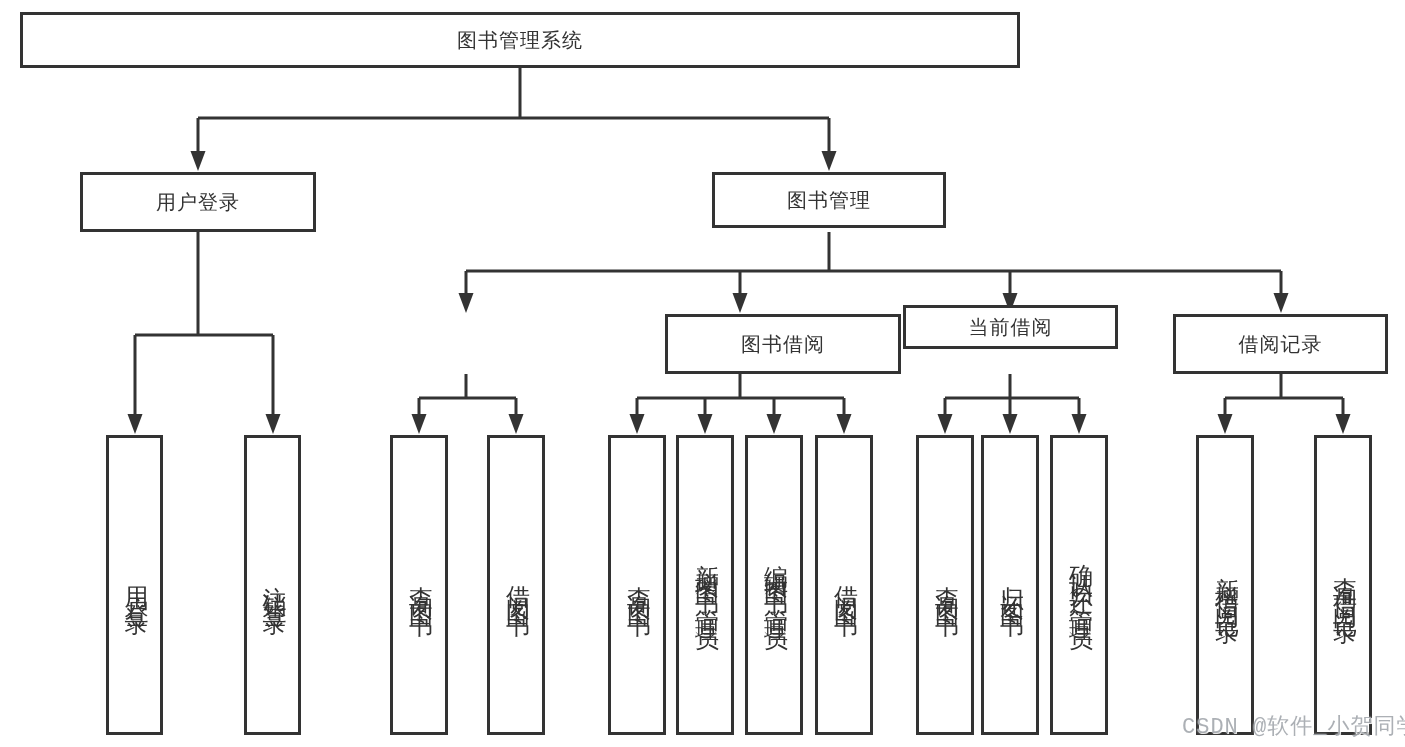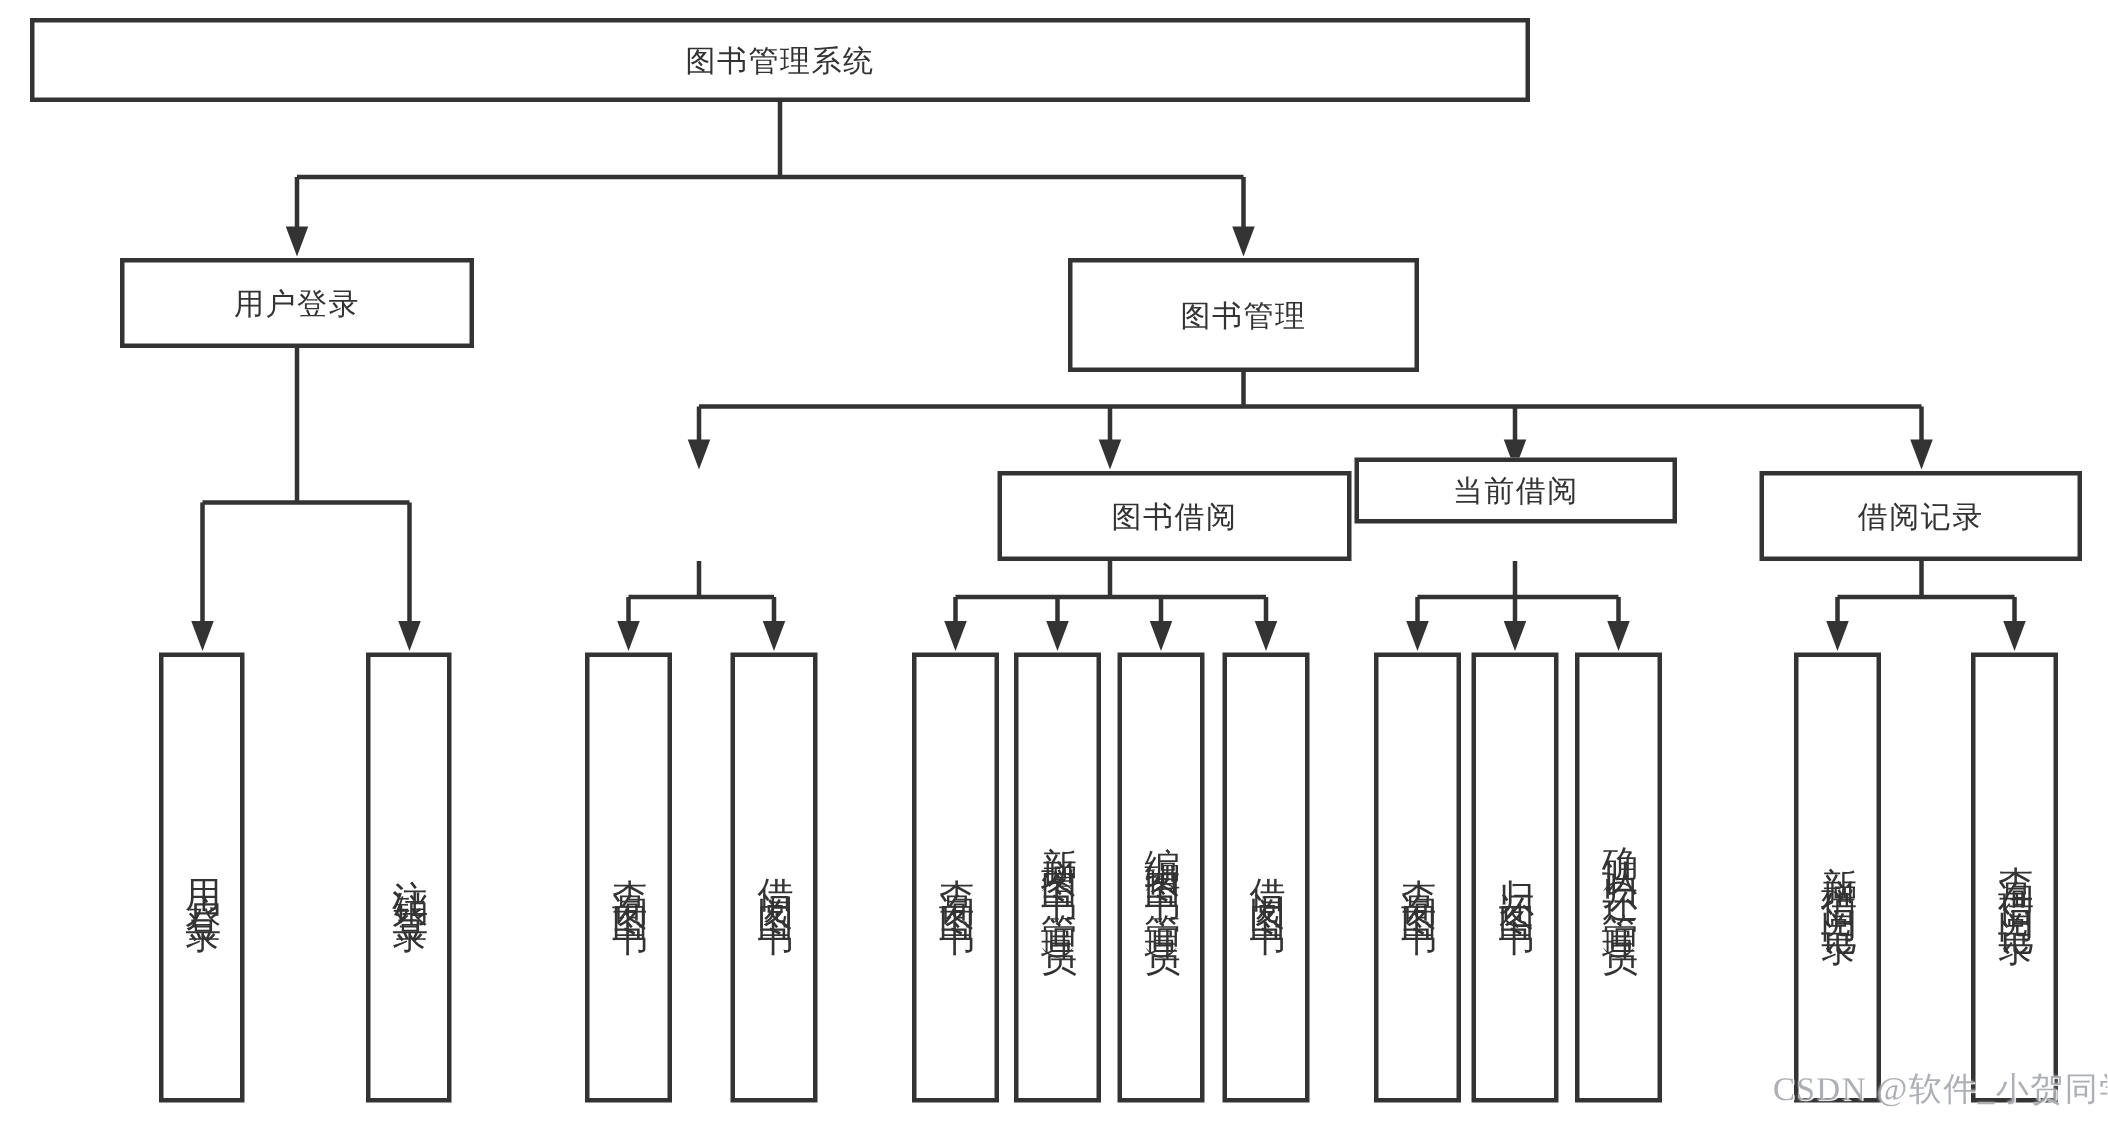--- a/index.html
+++ b/index.html
@@ -1,20 +1,20 @@
 <!DOCTYPE html>
 <html><head>
 <meta charset="utf-8">
 <style>
   html,body{margin:0;padding:0;background:#fff;}
   #stage{
     position:relative;
     width:1405px;height:747px;
     background:#fff;
-    font-family:Liberation Serif, serif;
+    font-family:Liberation Mono, monospace;
     overflow:hidden;
   }
   #wires{position:absolute;left:0;top:0;width:1405px;height:747px;pointer-events:none;}
   #wires path{stroke:#333;stroke-width:3;fill:none;}
   #wires polygon{fill:#333;stroke:none;}
   .n{
     position:absolute;
     box-sizing:border-box;
     border:3px solid #333;
     background:#fff;
@@ -88,21 +88,21 @@
     <g>
       <path d="M1281 374 V398 M1225 398 H1343 M1225 398 V416 M1343 398 V416"></path>
       <polygon points="1217.5,414 1232.5,414 1225,434"></polygon>
       <polygon points="1335.5,414 1350.5,414 1343,434"></polygon>
     </g>
   </svg>
 
   <div class="n" style="left:20px;top:12px;width:1000px;height:56px">图书管理系统</div>
 
   <div class="n" style="left:80px;top:172px;width:236px;height:60px">用户登录</div>
-  <div class="n" style="left:712px;top:172px;width:234px;height:76px">图书管理</div>
+  <div class="n" style="left:712px;top:172px;width:234px;height:56px">图书管理</div>
 
   <div class="n" style="left:665px;top:314px;width:236px;height:60px">图书借阅</div>
   <div class="n" style="left:903px;top:305px;width:215px;height:44px">当前借阅</div>
   <div class="n" style="left:1173px;top:314px;width:215px;height:60px">借阅记录</div>
 
   <div class="n leaf" style="left:106px;top:435px;width:57px;height:300px">用户登录</div>
   <div class="n leaf" style="left:244px;top:435px;width:57px;height:300px">注销登录</div>
 
   <div class="n leaf" style="left:390px;top:435px;width:58px;height:300px">查询图书</div>
   <div class="n leaf" style="left:487px;top:435px;width:58px;height:300px">借阅图书</div>

